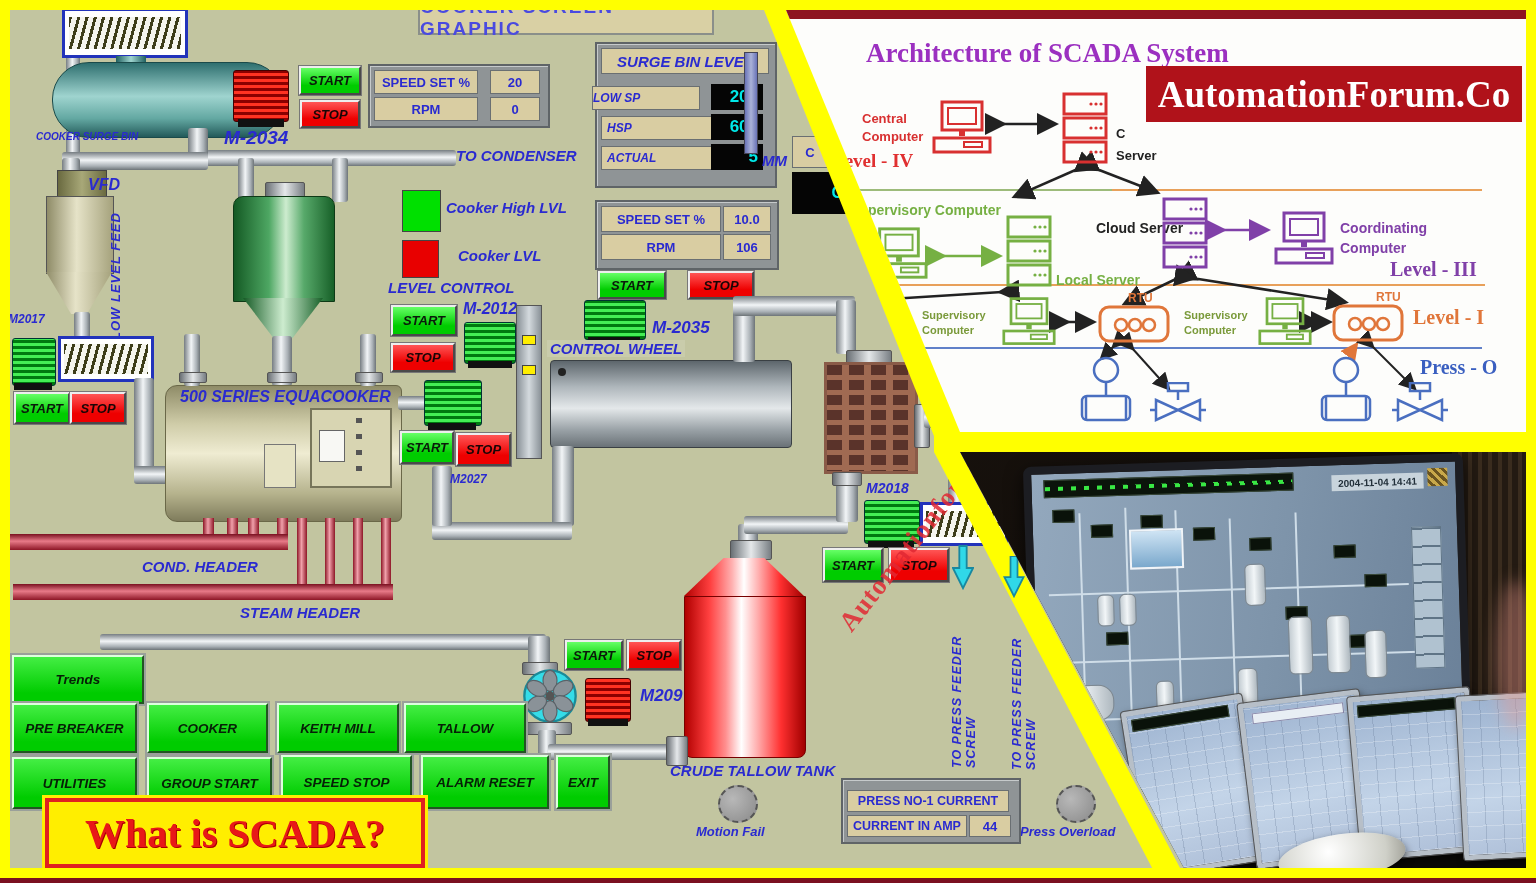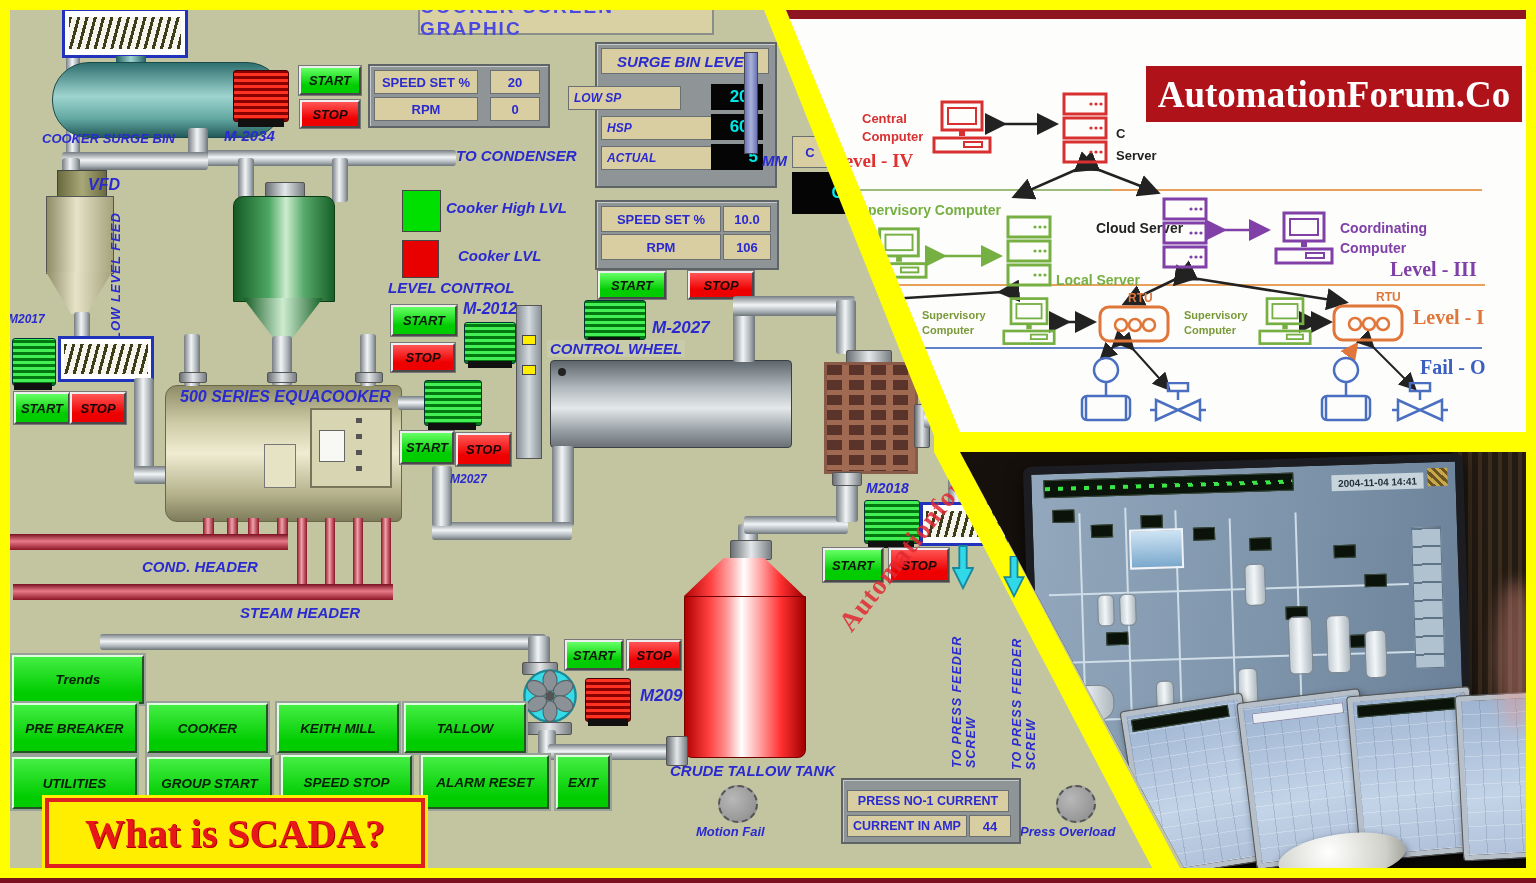--- a/index.html
+++ b/index.html
@@ -58,38 +58,38 @@
 
   <div class="pipe-v" style="left:66px;top:8px;width:14px;height:146px"></div>
 
   <div class="screwbox" style="left:62px;top:8px;width:126px;height:50px">
     <div class="screw" style="left:4px;top:6px;right:4px;bottom:6px"></div>
   </div>
   <div class="abs" style="left:116px;top:56px;width:30px;height:12px;background:linear-gradient(90deg,#1f5f5f,#9fd4cf,#1f5f5f)"></div>
 
   <div class="abs" style="left:52px;top:62px;width:230px;height:74px;border-radius:37px;border:1px solid #1a4a4a;
               background:linear-gradient(180deg,#2e6f6f 0%,#9fd4cf 45%,#63a8a2 75%,#235a5a 100%)"></div>
-  <div class="lbl" style="left:42px;top:131px;font-size:13px">COOKER SURGE BIN</div>
+  <div class="lbl" style="left:36px;top:131px;font-size:10px">COOKER SURGE BIN</div>
 
   <div class="motor-r" style="left:233px;top:70px;width:54px;height:50px"></div>
   <div class="mbase" style="left:238px;top:119px;width:46px;height:8px"></div>
-  <div class="lbl" style="left:224px;top:127px;font-size:15px">M-2034</div>
+  <div class="lbl" style="left:224px;top:127px;font-size:19px">M-2034</div>
 
   <div class="btn bgreen" style="left:299px;top:66px;width:58px;height:25px">START</div>
   <div class="btn bred" style="left:300px;top:100px;width:56px;height:24px">STOP</div>
 
   <div class="panel" style="left:368px;top:64px;width:178px;height:60px"></div>
   <div class="field" style="left:374px;top:70px;width:102px;height:22px">SPEED SET %</div>
   <div class="field" style="left:490px;top:70px;width:48px;height:22px">20</div>
   <div class="field" style="left:374px;top:97px;width:102px;height:22px">RPM</div>
   <div class="field" style="left:490px;top:97px;width:48px;height:22px">0</div>
 
   <div class="panel" style="left:595px;top:42px;width:178px;height:142px"></div>
   <div class="field" style="left:601px;top:48px;width:166px;height:24px;font:italic bold 15px 'Liberation Sans',sans-serif">SURGE BIN LEVEL</div>
-  <div class="field" style="left:568px;top:86px;width:106px;height:22px;justify-content:flex-start;padding-left:5px;font:italic bold 12px 'Liberation Sans',sans-serif">LOW SP</div>
+  <div class="field" style="left:592px;top:86px;width:106px;height:22px;justify-content:flex-start;font:italic bold 12px 'Liberation Sans',sans-serif">LOW SP</div>
   <div class="dval" style="left:711px;top:84px;width:52px;height:26px">200</div>
   <div class="field" style="left:601px;top:116px;width:106px;height:22px;justify-content:flex-start;padding-left:5px;font:italic bold 12px 'Liberation Sans',sans-serif">HSP</div>
   <div class="dval" style="left:711px;top:114px;width:52px;height:26px">600</div>
   <div class="field" style="left:601px;top:146px;width:106px;height:22px;justify-content:flex-start;padding-left:5px;font:italic bold 12px 'Liberation Sans',sans-serif">ACTUAL</div>
   <div class="dval" style="left:711px;top:144px;width:52px;height:26px">5</div>
   <div class="abs" style="left:744px;top:52px;width:12px;height:100px;background:linear-gradient(90deg,#6a74b8,#aab2d8 50%,#6a74b8);border:1px solid #445"></div>
   <div class="lbl" style="left:762px;top:152px;font-size:15px">MM</div>
 
   <div class="field" style="left:792px;top:136px;width:34px;height:30px">C</div>
   <div class="abs" style="left:792px;top:172px;width:56px;height:42px;background:#050505;color:#00e8e8;
@@ -149,21 +149,21 @@
   <div class="btn bred" style="left:391px;top:343px;width:60px;height:25px">STOP</div>
   <div class="motor-g" style="left:464px;top:322px;width:50px;height:40px"></div>
   <div class="mbase" style="left:468px;top:361px;width:44px;height:7px"></div>
 
   <div class="abs" style="left:516px;top:305px;width:24px;height:152px;background:linear-gradient(90deg,#8a9298,#d4dade 50%,#8a9298);border:1px solid #555"></div>
   <div class="sq" style="left:522px;top:335px;width:12px;height:8px;background:#ffee00"></div>
   <div class="sq" style="left:522px;top:365px;width:12px;height:8px;background:#ffee00"></div>
 
   <div class="motor-g" style="left:584px;top:300px;width:60px;height:38px"></div>
   <div class="mbase" style="left:588px;top:337px;width:52px;height:7px"></div>
-  <div class="lbl" style="left:652px;top:318px;font-size:17px">M-2027</div>
+  <div class="lbl" style="left:652px;top:318px;font-size:17px">M-2035</div>
   <div class="lbl" style="left:547px;top:340px;font-size:15px;background:#c9ccab;padding:0 3px">CONTROL WHEEL</div>
   <div class="abs" style="left:550px;top:360px;width:240px;height:86px;border:1px solid #3a4044;border-radius:4px;
               background:linear-gradient(180deg,#5d666c 0%,#aeb6bb 30%,#e4e8ea 55%,#9aa2a7 80%,#6a7277 100%)"></div>
   <div class="abs" style="left:558px;top:368px;width:8px;height:8px;border-radius:50%;background:#222"></div>
   <div class="pipe-v" style="left:552px;top:446px;width:22px;height:80px"></div>
   <div class="pipe-h" style="left:432px;top:522px;width:140px;height:18px"></div>
   <div class="pipe-v" style="left:432px;top:466px;width:20px;height:60px"></div>
 
   <div class="pipe-v" style="left:733px;top:302px;width:22px;height:60px"></div>
   <div class="pipe-h" style="left:733px;top:296px;width:122px;height:20px"></div>
@@ -281,20 +281,21 @@
 
 <div class="abs" style="left:735px;top:510px;width:380px;transform:rotate(-52deg);transform-origin:center;
             color:rgba(225,40,50,.85);font:bold 27px 'Liberation Serif',serif;letter-spacing:1px;text-align:center">Automationforum.co</div>
 
 <div class="yellowstripe" style="clip-path:polygon(760px 0px,788px 0px,962px 436px,934px 436px)"></div>
 
 <div class="abs" style="left:0;top:0;width:1536px;height:883px;background:#fdfdfb;
             clip-path:polygon(786px 10px,1526px 10px,1526px 432px,960px 432px)">
   <div class="abs" style="left:786px;top:10px;width:740px;height:9px;background:#8e1420"></div>
 
+  <div class="archlbl" style="left:866px;top:38px;font:bold 27px 'Liberation Serif',serif;color:#9b30c0">Architecture of SCADA System</div>
 
   <div class="abs" style="left:1146px;top:66px;width:376px;height:56px;background:#b0121a;display:flex;align-items:center;justify-content:center">
     <span style="color:#fff;font:bold 37px 'Liberation Serif',serif">AutomationForum.Co</span>
   </div>
 
   <svg class="abs" style="left:0;top:0;width:1536px;height:883px" viewBox="0 0 1536 883">
     <defs>
       <marker id="ab" markerWidth="9" markerHeight="9" refX="7" refY="4.5" orient="auto">
           <path d="M0 0 L9 4.5 L0 9 z" fill="#222"></path>
         </marker>
@@ -525,21 +526,21 @@
       <rect x="18" y="1" width="20" height="8"></rect>
           <line x1="28" y1="9" x2="28" y2="18"></line>
       <path d="M6 18 L28 28 L6 38 Z"></path>
           <path d="M50 18 L28 28 L50 38 Z"></path>
       <line x1="0" y1="28" x2="6" y2="28"></line>
           <line x1="50" y1="28" x2="56" y2="28"></line>
         </g>
       </svg>
   </div>
   <div class="archlbl" style="left:1332px;top:430px;color:#2b4a9b;font-size:11px">Field Devices</div>
-  <div class="archlbl" style="left:1420px;top:356px;color:#3a5fc0;font-size:20px;font-family:'Liberation Serif',serif">Fail - O</div>
+  <div class="archlbl" style="left:1420px;top:356px;color:#3a5fc0;font-size:20px;font-family:'Liberation Serif',serif">Press - O</div>
 </div>
 
 <div class="abs" style="left:934px;top:432px;width:602px;height:20px;background:#ffff00"></div>
 
 <div class="yellowstripe" style="clip-path:polygon(934px 452px,960px 452px,1188px 883px,1160px 883px)"></div>
 
 <div class="abs" style="left:1003px;top:556px;width:22px;height:42px">
   <svg width="22" height="42" viewBox="0 0 24 48">
       <path d="M8 0 h8 v24 h7 L12 46 L1 24 h7 z" fill="#30d8e8" stroke="#1888a0" stroke-width="2"></path>
     </svg>

